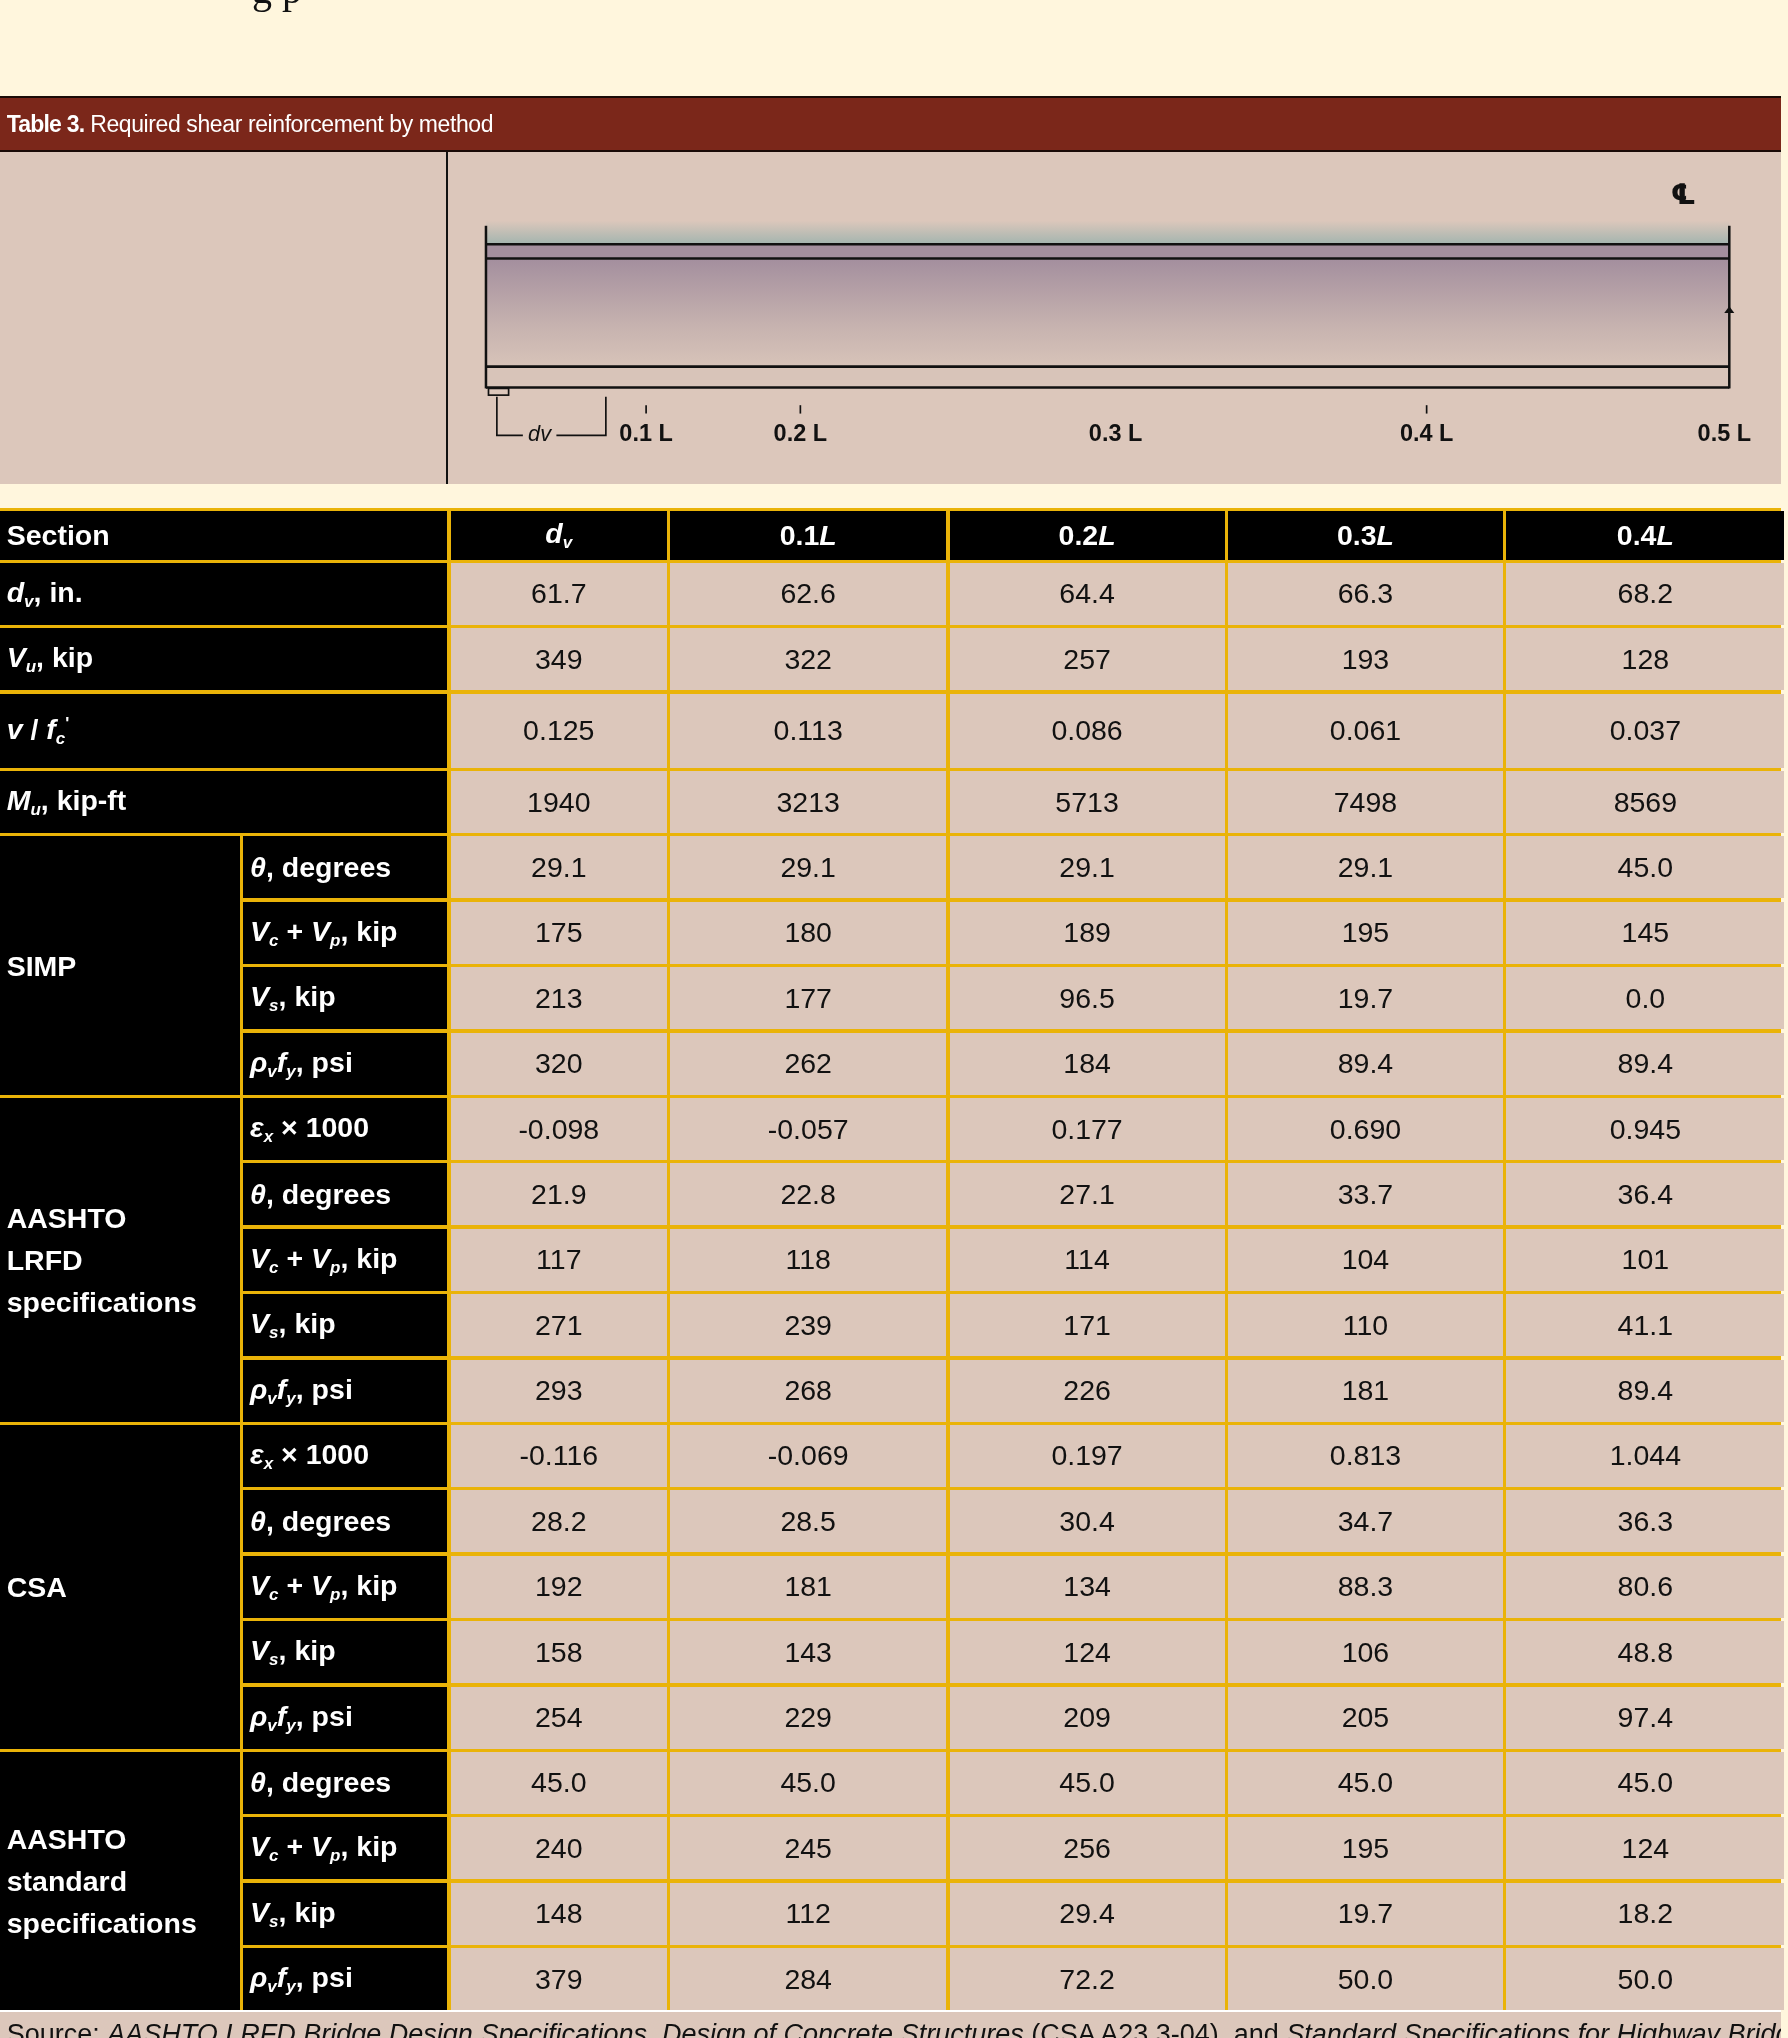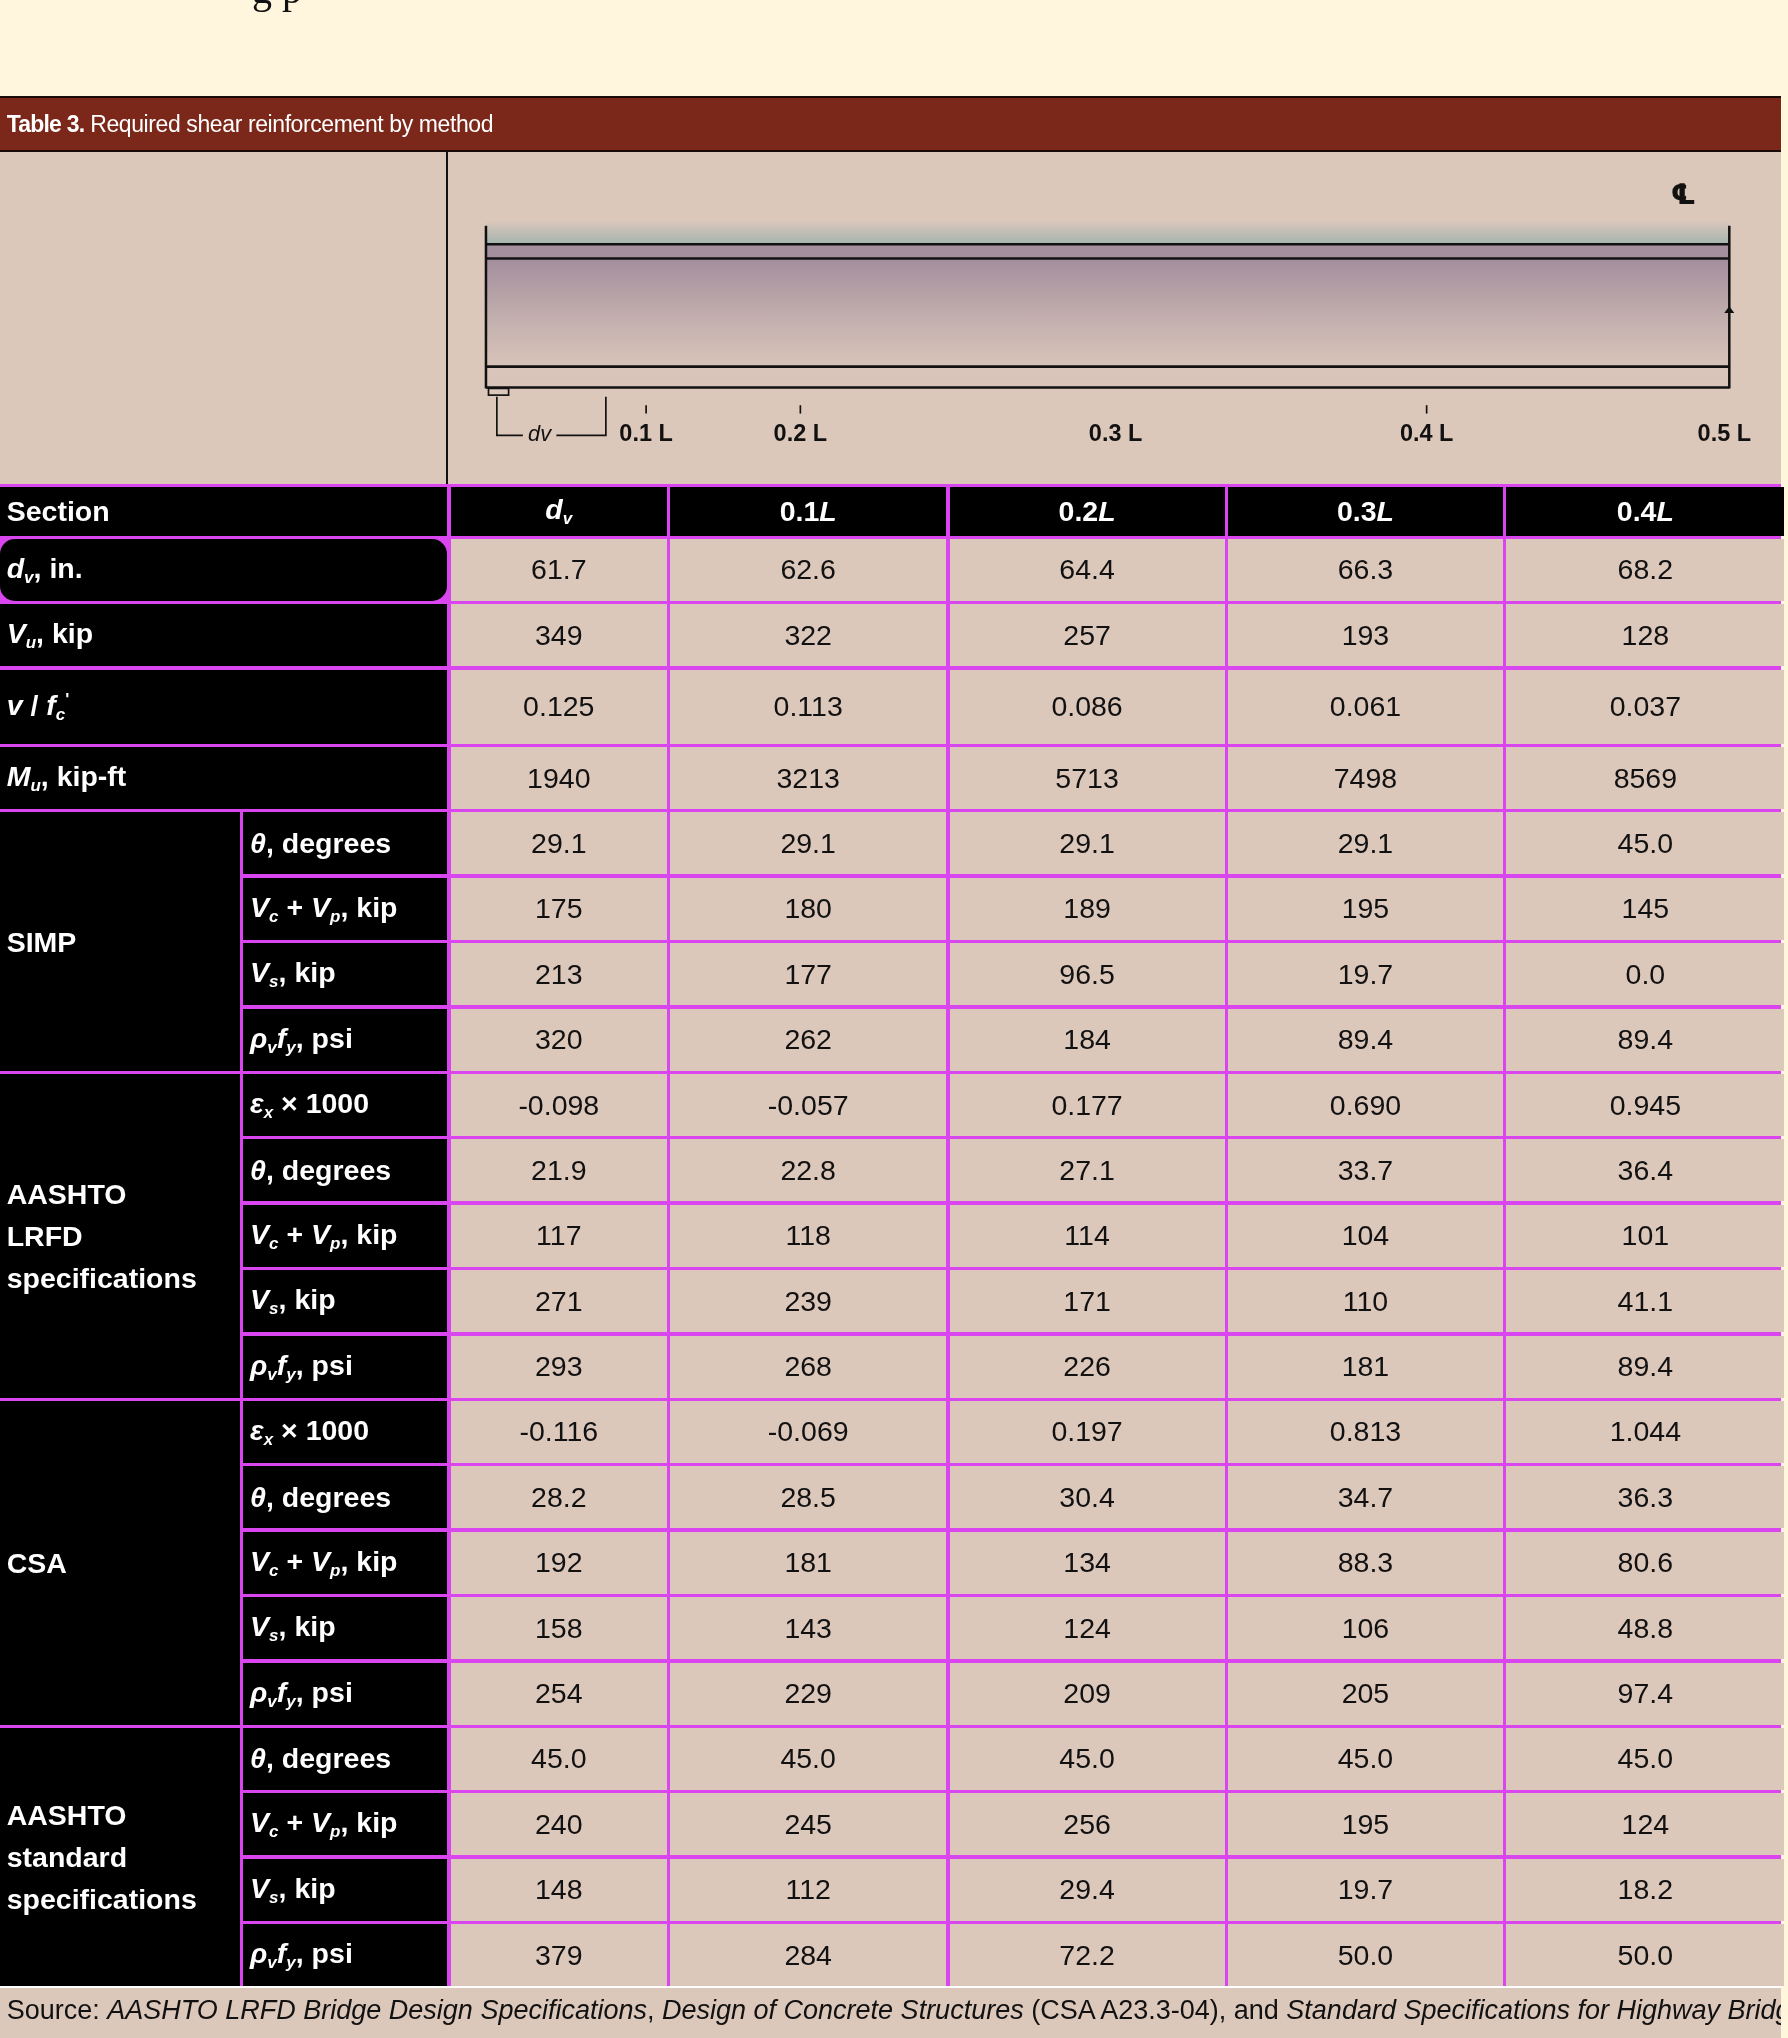--- a/index.html
+++ b/index.html
@@ -30,22 +30,23 @@
   }
   .diagram-row .divider {
     position: absolute; left: 446px; top: 0; width: 1.7px; height: 100%; background: #111;
   }
   .diagram-row svg { position: absolute; left: 447px; top: 0; }
   .grid {
     display: grid;
     grid-template-columns: 240px 204px 216px 276px 275px 275px 278px;
     column-gap: 3.4px;
     row-gap: 3.4px;
-    background: #d946ef;
+    background: #eab308;
     padding-top: 2.5px;
+    margin-top: 24px;
   }
   .cell {
     display: flex; align-items: center;
     font-size: 28.5px;
   }
   .hdr { background: #000; color: #fff; font-weight: bold; height: 49px; justify-content: center; }
   .hdr.left { justify-content: flex-start; padding-left: 6.7px; }
   .lbl { background: #000; color: #fff; font-weight: bold; padding-left: 6.7px; }
   .lbl i { font-style: italic; }
   .lbl sub, .hdr sub { font-size: 17px; vertical-align: -5px; font-style: italic; }
@@ -131,21 +132,21 @@
     <div class="cell hdr">
         <span>0.2<i>L</i></span>
       </div>
     <div class="cell hdr">
         <span>0.3<i>L</i></span>
       </div>
     <div class="cell hdr">
         <span>0.4<i>L</i></span>
       </div>
 
-    <div class="cell lbl r78" style="grid-column: 1 / span 2; border-radius: 15px;">
+    <div class="cell lbl r78" style="grid-column: 1 / span 2;">
         <span><i>d</i><sub>v</sub>, in.</span>
       </div>
     <div class="cell val r78">61.7</div>
     <div class="cell val r78">62.6</div>
     <div class="cell val r78">64.4</div>
     <div class="cell val r78">66.3</div>
     <div class="cell val r78">68.2</div>
 
     <div class="cell lbl r78" style="grid-column: 1 / span 2;">
         <span><i>V</i><sub>u</sub>, kip</span>

